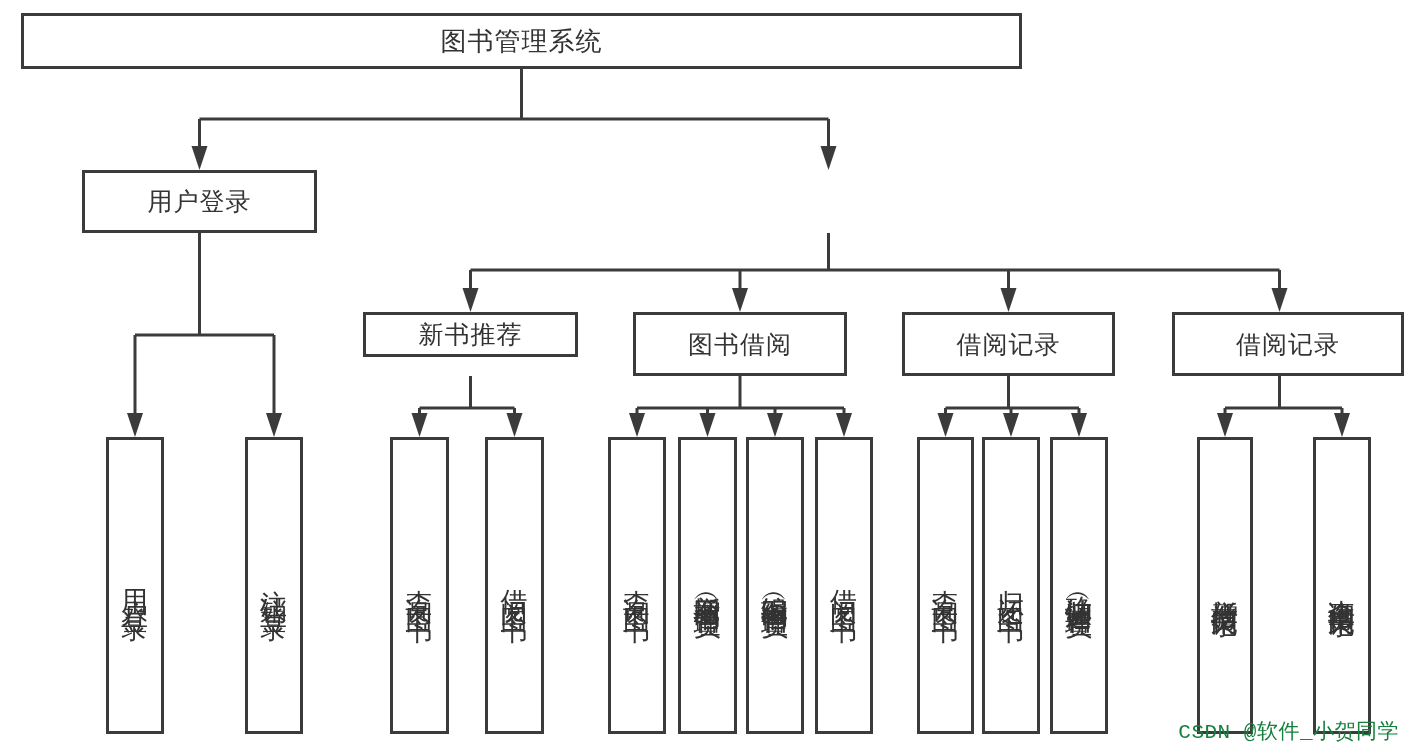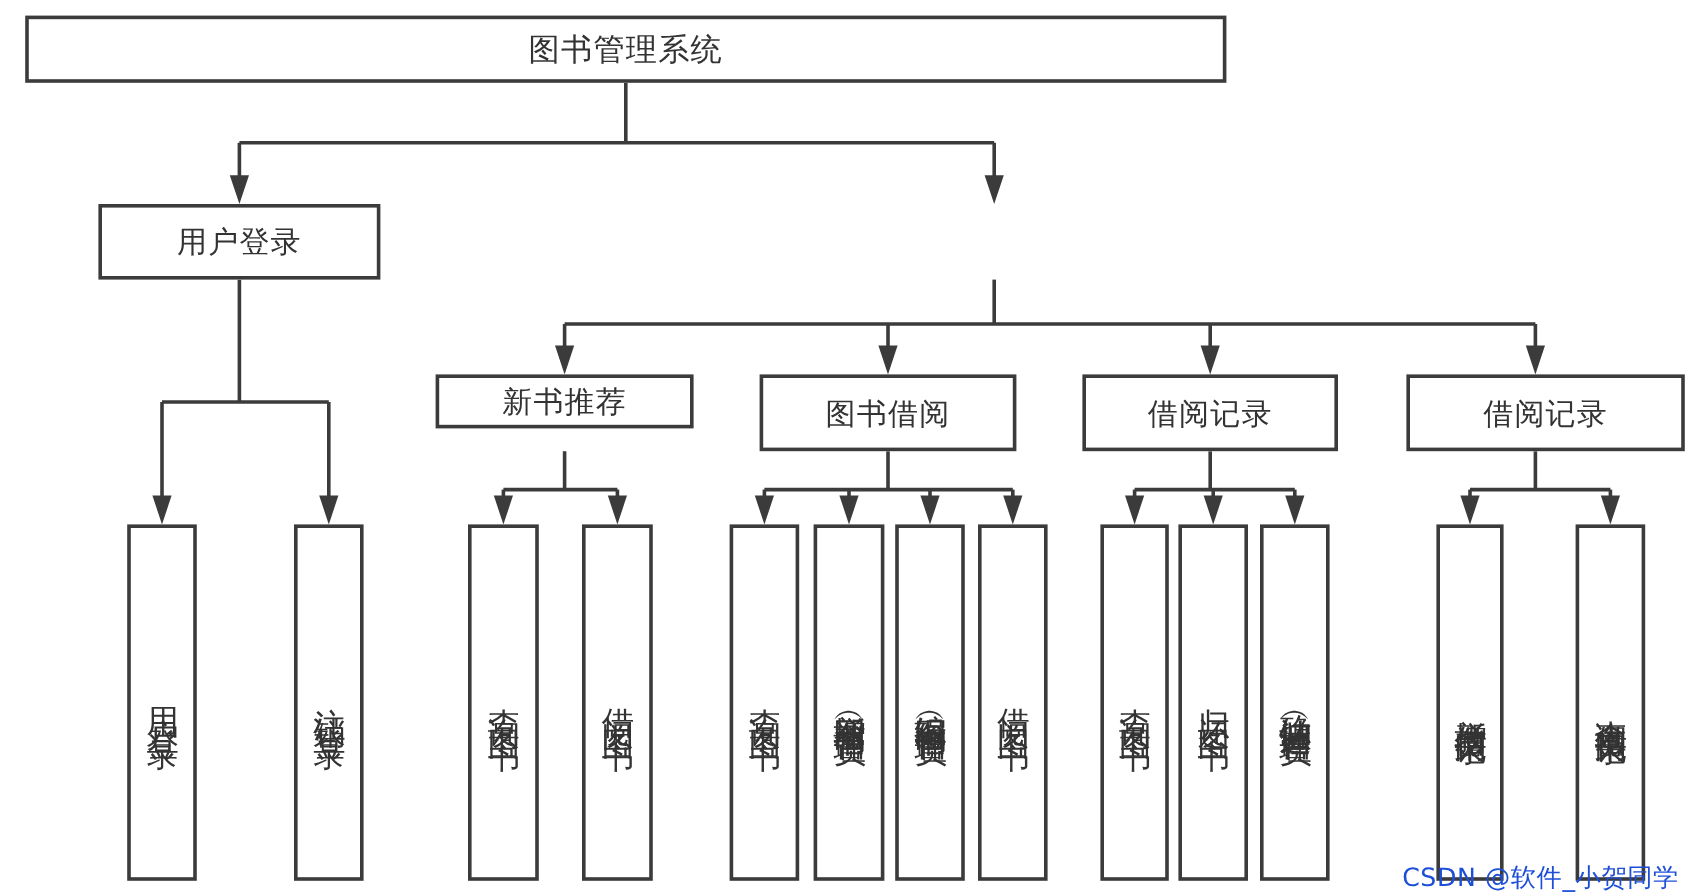--- a/index.html
+++ b/index.html
@@ -31,24 +31,25 @@
     font-size: 27px;
     letter-spacing: 9px;
     line-height: 1;
   }
   .v-box.tight { letter-spacing: 2.5px; }
   .watermark {
     position: absolute;
     top: 717px;
     right: 6px;
     font-size: 21px;
-    color: #1d4ed8;
+    color: #15803d;
     letter-spacing: 0.5px;
     white-space: nowrap;
     z-index: 5;
+    font-family: Liberation Mono, monospace;
   }
 </style>
 </head>
 <body>
 
 <div class="canvas">
 
   <svg class="connectors" width="1405" height="747" viewBox="0 0 1405 747">
     <g stroke="#3b3b3b" stroke-width="3" fill="none">
 

